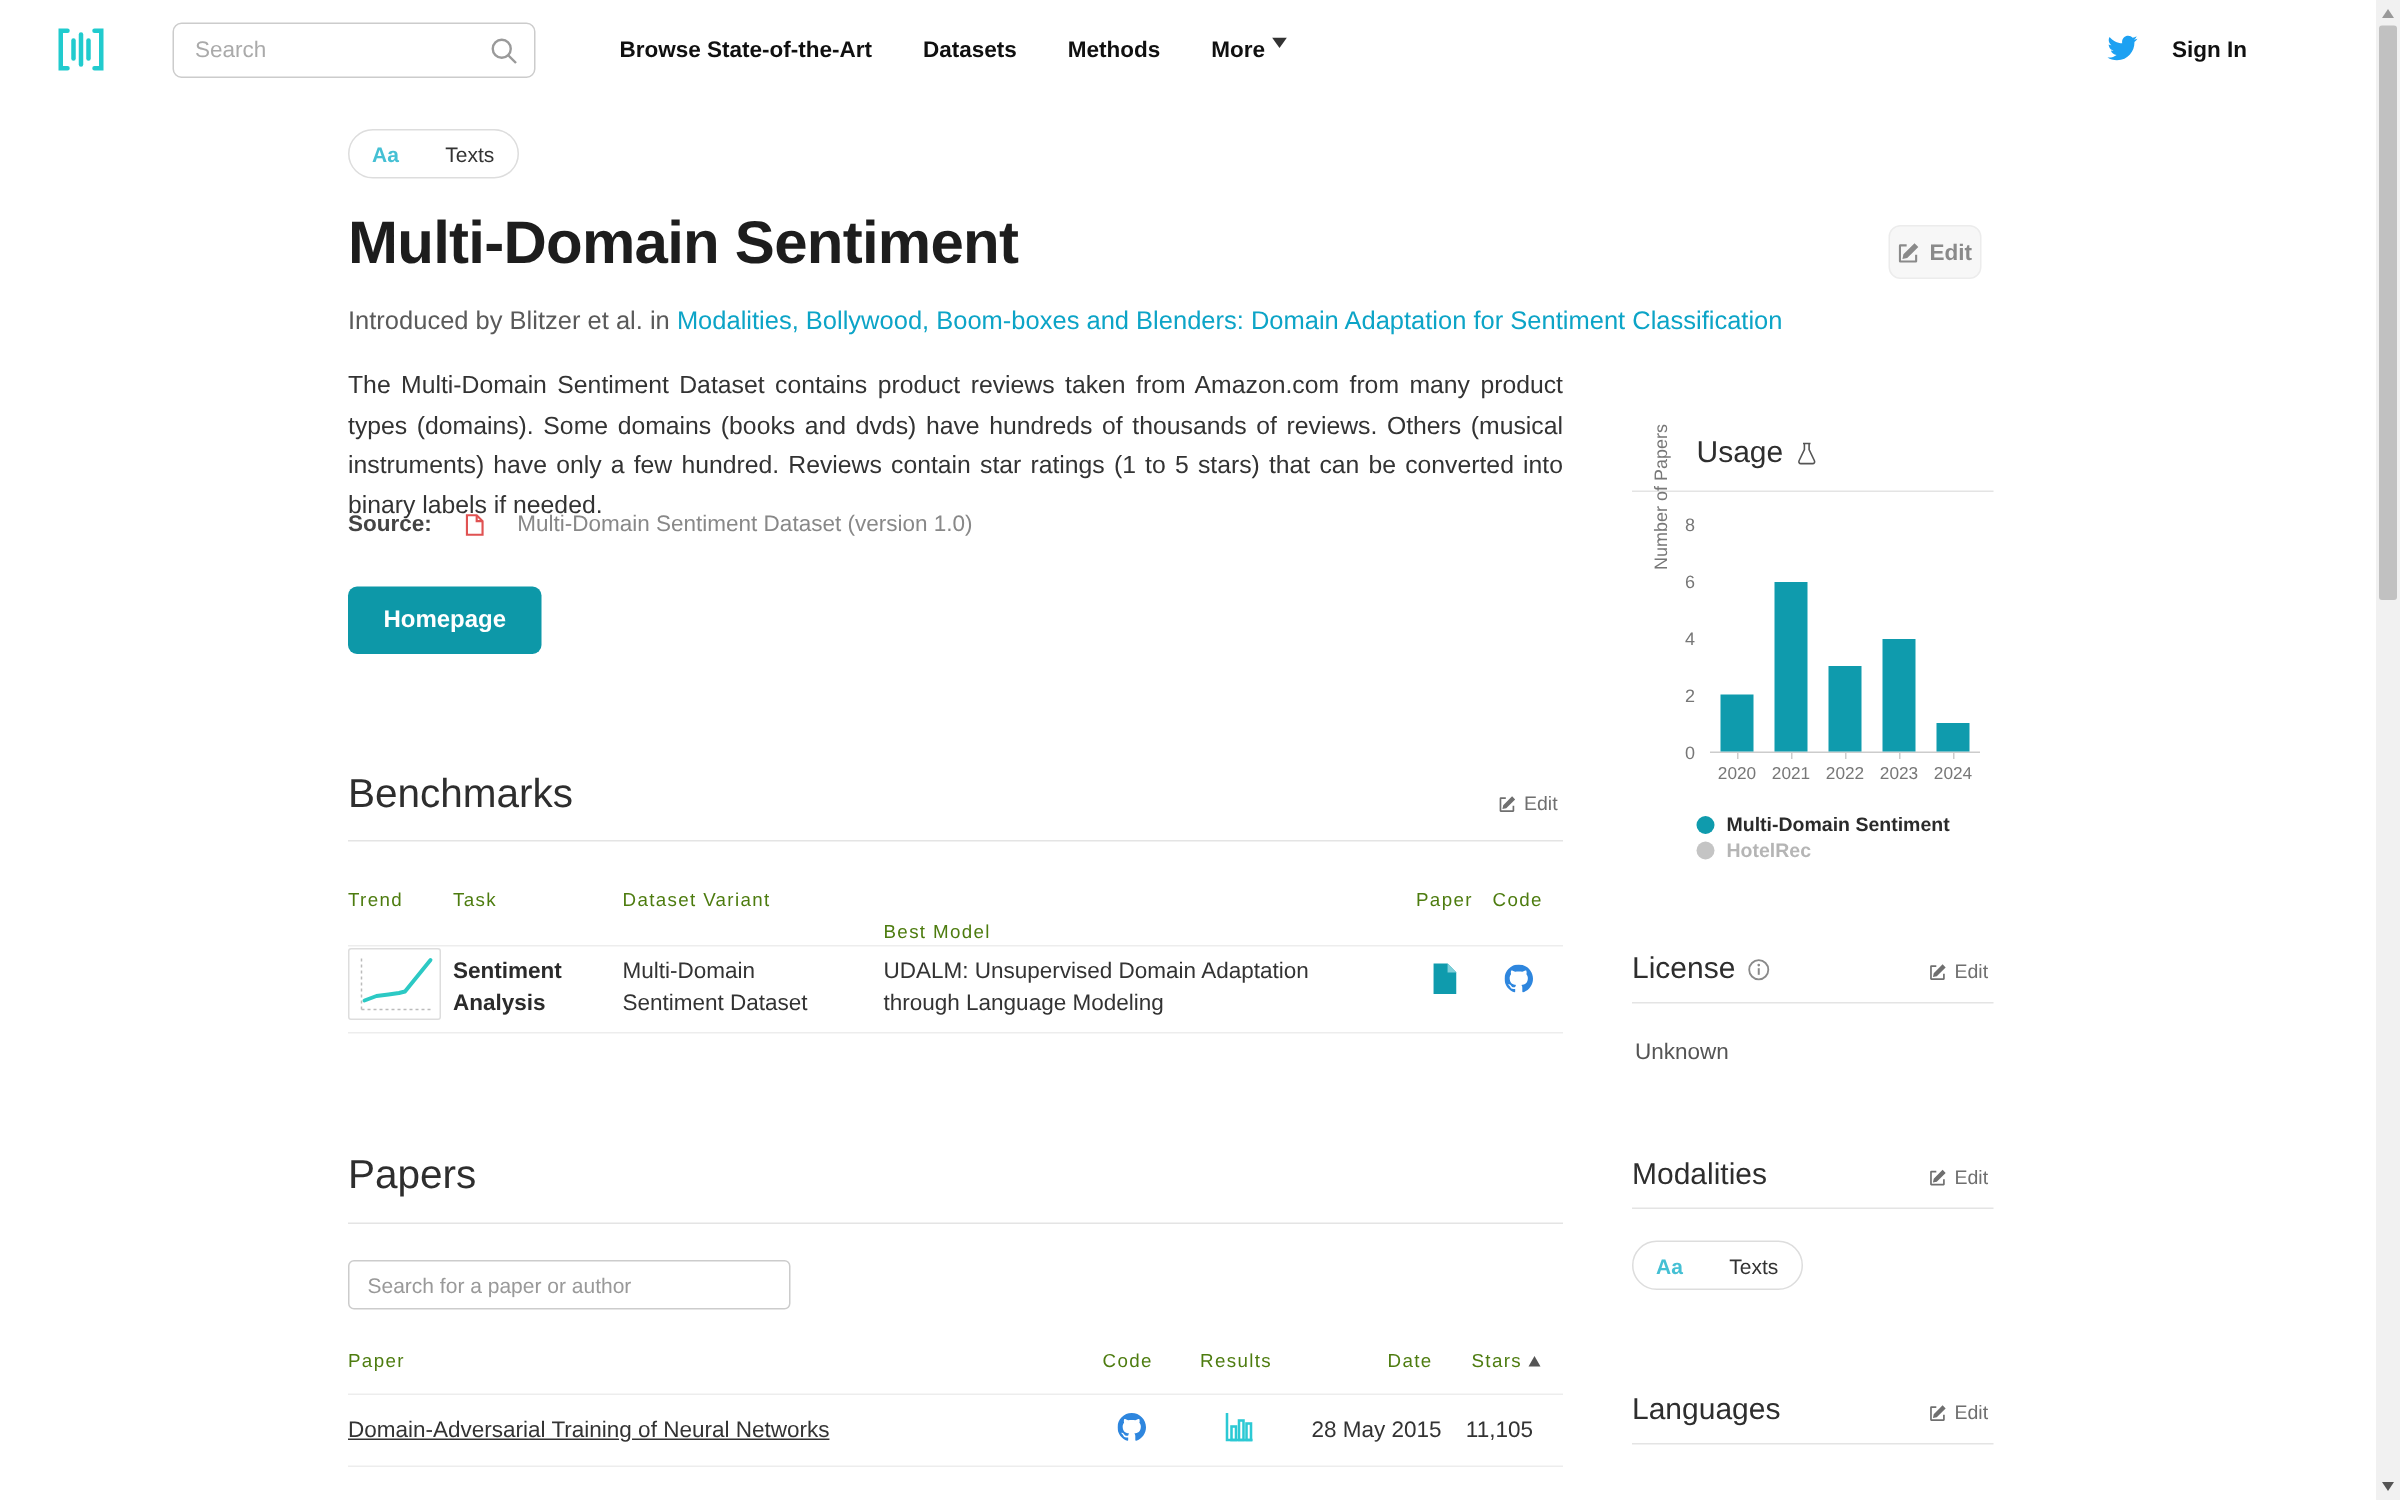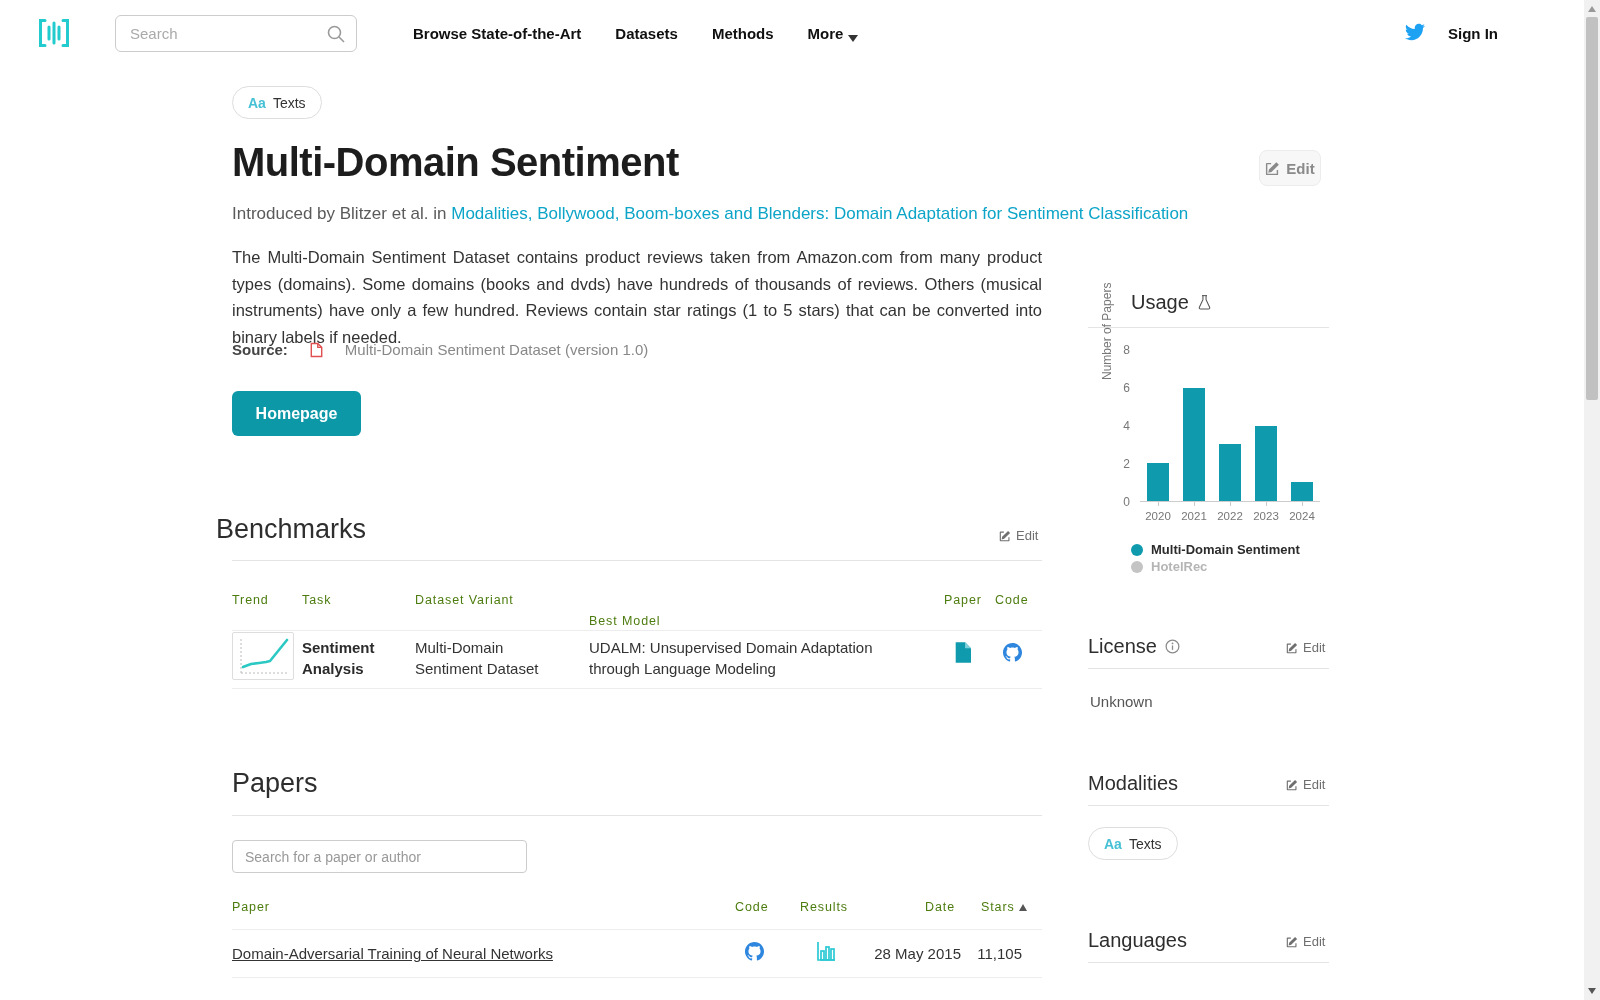--- a/index.html
+++ b/index.html
@@ -12,31 +12,31 @@
 
   
   .nav-search {
     left:115px; top:15px; width:242px; height:37px;
     border:1px solid #ccc; border-radius:6px; padding:0 36px 0 14px;
     font-size:15px; color:#333; outline:none;
     font-family:"Liberation Sans", sans-serif;
   }
   .nav-search::placeholder { color:#aaa; }
   .nav-links { left:413px; top:0; height:66px; display:flex; align-items:center; gap:34px; }
-  .nav-link { font-size:15px; font-weight:700; color:#101010; cursor:pointer; white-space:nowrap; display:flex; align-items:flex-end; gap:5px; }
+  .nav-link { font-size:15px; font-weight:700; color:#101010; cursor:pointer; white-space:nowrap; display:flex; align-items:flex-start; gap:5px; }
   .signin { right:102px; top:0; height:66px; display:flex; align-items:center; font-size:15px; font-weight:700; color:#101010; cursor:pointer; }
 
   
   .pill {
     display:inline-flex; align-items:center; gap:7px;
     border:1px solid #ddd; border-radius:17px; background:#fff;
     height:33px; padding:0 15px; cursor:pointer;
   }
   .pill .aa { color:#45c0d4; font-weight:700; font-size:14px; }
-  .pill .pill-label { font-size:14px; color:#333; }
+  .pill .pill-label { font-size:14px; color:#333;margin-left:24px; }
 
   
   .page-title { left:232px; top:140px; font-size:40px; font-weight:600; color:#1d1d1d; letter-spacing:-0.5px; }
   .edit-btn {
     left:1259px; top:150px; width:62px; height:36px;
     background:#f7f7f7; border:1px solid #ececec; border-radius:8px;
     display:flex; align-items:center; justify-content:center; gap:6px;
     color:#8a8a8a; font-size:15px; font-weight:700; cursor:pointer;
   }
   .intro { left:232px; top:204px; font-size:17px; color:#5a5a5a; white-space:nowrap; }
@@ -180,21 +180,21 @@
     <svg width="13" height="16" viewBox="0 0 20 24" fill="none" stroke="#e05252" stroke-width="2.2">
       <path d="M2 2 h10 l6 6 v14 H2 Z"></path>
       <path d="M12 2 v6 h6"></path>
     </svg>
   </span>
   <a class="source-link">Multi-Domain Sentiment Dataset (version 1.0)</a>
 </div>
 
 <button class="abs homepage-btn">Homepage</button>
 
-<h2 class="abs section-h" style="left:216px; top:514px;">Benchmarks</h2>
+<h2 class="abs section-h" style="left:232px; top:514px;">Benchmarks</h2>
 <div class="abs edit-link" style="left:999px; top:528px;">
   <span>
     <svg width="12" height="12" viewBox="0 0 16 16" fill="#6f6f6f">
         <path d="M12.1 1.2l2.7 2.7-7.9 7.9-3.4.7.7-3.4 7.9-7.9zM14 9.5V14a1 1 0 0 1-1 1H2a1 1 0 0 1-1-1V3a1 1 0 0 1 1-1h4.5v1.5H2.5v10h10V9.5H14z"></path>
       </svg>
   </span>
   <span>Edit</span>
 </div>
 <div class="abs divider" style="left:232px; top:560px; width:810px;"></div>
 

